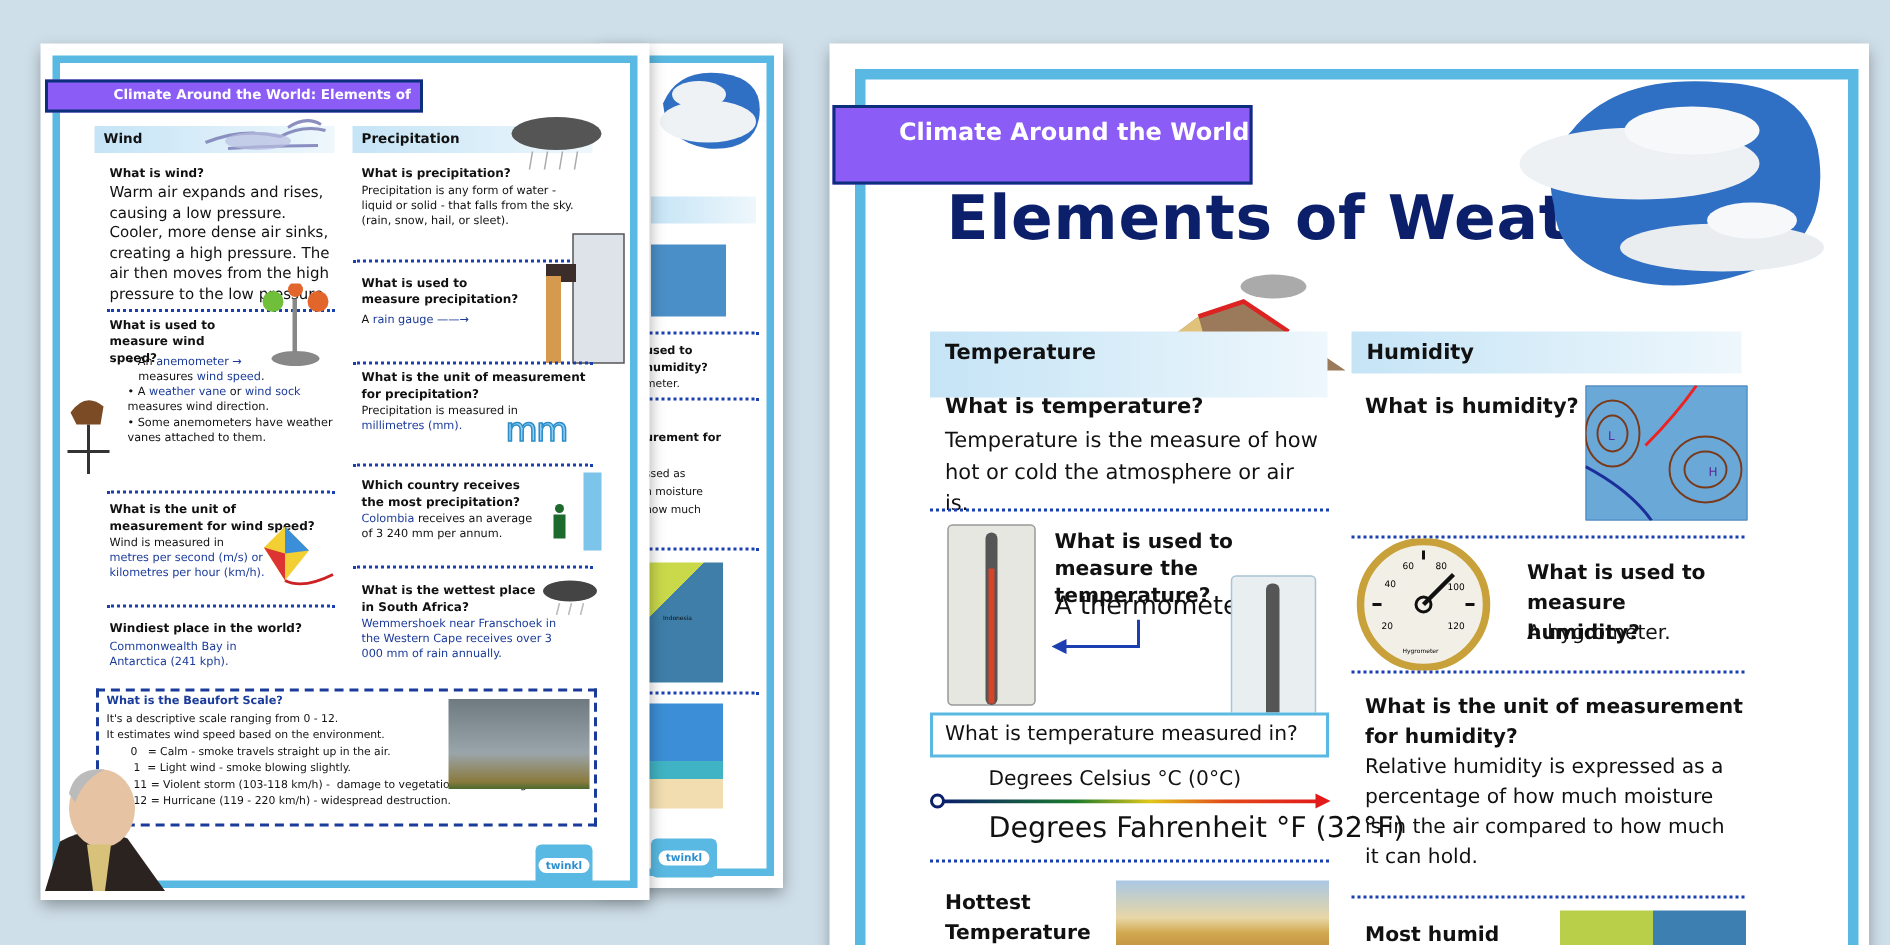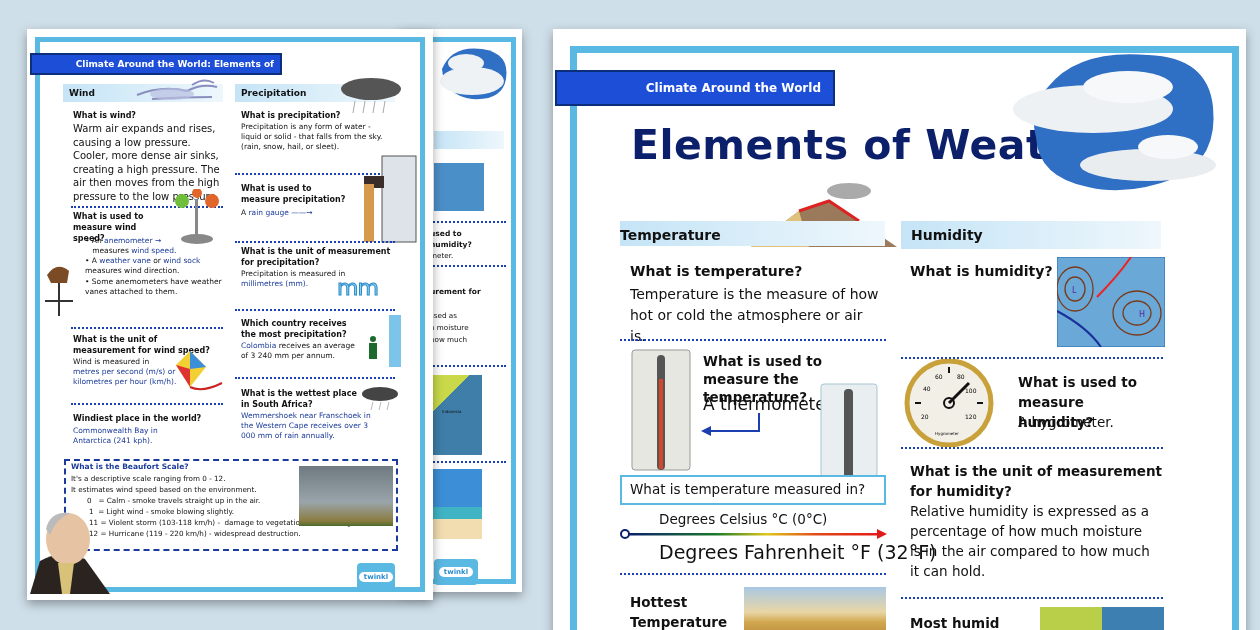--- a/index.html
+++ b/index.html
@@ -1,19 +1,19 @@
 <!DOCTYPE html>
 <html><head>
 <meta charset="utf-8">
 <style>
 *{box-sizing:border-box;margin:0;padding:0}
 body{width:1260px;height:630px;overflow:hidden;background:#cfdfe9;font-family:"DejaVu Sans",sans-serif;position:relative;color:#111}
 .sheet{position:absolute;background:#fff;box-shadow:0 4px 10px rgba(0,0,0,.35)}
 .frame{position:absolute;border:5px solid #5ab9e2}
-.banner{position:absolute;background:#1d4ed8;border:2px solid #0b2f7a;color:#fff;font-weight:bold;text-align:right}
+.banner{position:absolute;background:#8b5cf6;border:2px solid #0b2f7a;color:#fff;font-weight:bold;text-align:right}
 .shead{position:absolute;background:linear-gradient(90deg,#c5e4f6,#eef7fc);font-weight:bold;color:#111}
 .dots{position:absolute;border-top:2px dotted #1a3fb0}
 .t{position:absolute;line-height:1.35}
 .b{color:#1b3b9a}
 .q{font-weight:bold}
 .img{position:absolute;overflow:hidden}
 .logo{position:absolute;background:#5ab9e2;border-radius:4px;display:flex;align-items:center;justify-content:center}
 .logo span{background:#fff;color:#2d8fd0;border-radius:12px;font-weight:bold;padding:1px 5px}
 </style>
 </head>
@@ -157,39 +157,39 @@
     </div>
   <div class="dots" style="left:30px;top:432px;width:76px"></div>
   <div class="img" style="left:30px;top:440px;width:52px;height:70px;background:linear-gradient(#3c8fd6 0 55%,#40b4c4 55% 72%,#f1ddb0 72%)"></div>
   <div class="logo" style="left:34px;top:530px;width:44px;height:26px">
       <span style="font-size:7px">twinkl</span>
     </div>
 </div>
 
 <div class="sheet" style="left:553px;top:29px;width:693px;height:620px;z-index:1">
   <div class="frame" style="left:17px;top:17px;width:669px;height:620px;border-width:7px"></div>
-  <div class="banner" style="left:2px;top:41px;width:280px;height:36px;font-size:12px;line-height:32px;padding-right:12px">Climate Around the World</div>
+  <div class="banner" style="left:2px;top:41px;width:280px;height:53px;font-size:16px;line-height:32px;">Climate Around the World</div>
   <div style="position:absolute;left:78px;top:92px;font-size:41px;font-weight:bold;color:#0b1f6b;letter-spacing:.5px;text-shadow:0 0 2px #fff">Elements of Weather</div>
 
   <svg style="position:absolute;left:455px;top:18px;z-index:2" width="220" height="160">
       <path d="M40 40 Q70 2 140 8 Q200 10 205 60 Q210 110 170 130 Q120 150 80 140 Q30 130 28 90 Q20 60 40 40Z" fill="#2f6fc4"></path>
       <ellipse cx="85" cy="62" rx="80" ry="24" fill="#eef1f4"></ellipse>
       <ellipse cx="120" cy="40" rx="45" ry="16" fill="#f6f8fa"></ellipse>
       <ellipse cx="140" cy="118" rx="68" ry="16" fill="#e9edf0"></ellipse>
       <ellipse cx="160" cy="100" rx="30" ry="12" fill="#f6f8fa"></ellipse>
     </svg>
 
   <svg style="position:absolute;left:196px;top:152px" width="150" height="70">
       <ellipse cx="100" cy="10" rx="22" ry="8" fill="#aaa"></ellipse>
       <polygon points="2,66 50,30 80,20 110,40 148,66" fill="#9a7a5a"></polygon>
       <path d="M50 30 L80 20 L110 40" stroke="#d22" stroke-width="3" fill="none"></path>
       <polygon points="2,66 50,30 60,66" fill="#e0c27a"></polygon>
     </svg>
 
-  <div class="shead" style="left:67px;top:192px;width:265px;height:25px;font-size:14px;line-height:28px;">Temperature</div>
+  <div class="shead" style="left:67px;top:192px;width:265px;height:44px;font-size:14px;line-height:28px;padding-left:10px">Temperature</div>
   <div class="t" style="left:77px;top:255px;width:250px;font-size:14px;line-height:1.5">Temperature is the measure of how hot or cold the atmosphere or air is.</div>
   <div class="t q" style="left:77px;top:233px;font-size:14px">What is temperature?</div>
   <div class="dots" style="left:67px;top:310px;width:266px"></div>
 
   <svg style="position:absolute;left:78px;top:320px" width="60" height="122">
       <rect x="1" y="1" width="58" height="120" rx="3" fill="#e7e7e2" stroke="#999"></rect>
       <rect x="26" y="6" width="8" height="115" rx="4" fill="#555"></rect>
       <rect x="28" y="30" width="4" height="90" fill="#d4452a"></rect>
     </svg>
   <div class="t q" style="left:150px;top:323px;width:170px;font-size:13.5px">What is used to measure the temperature?</div>

